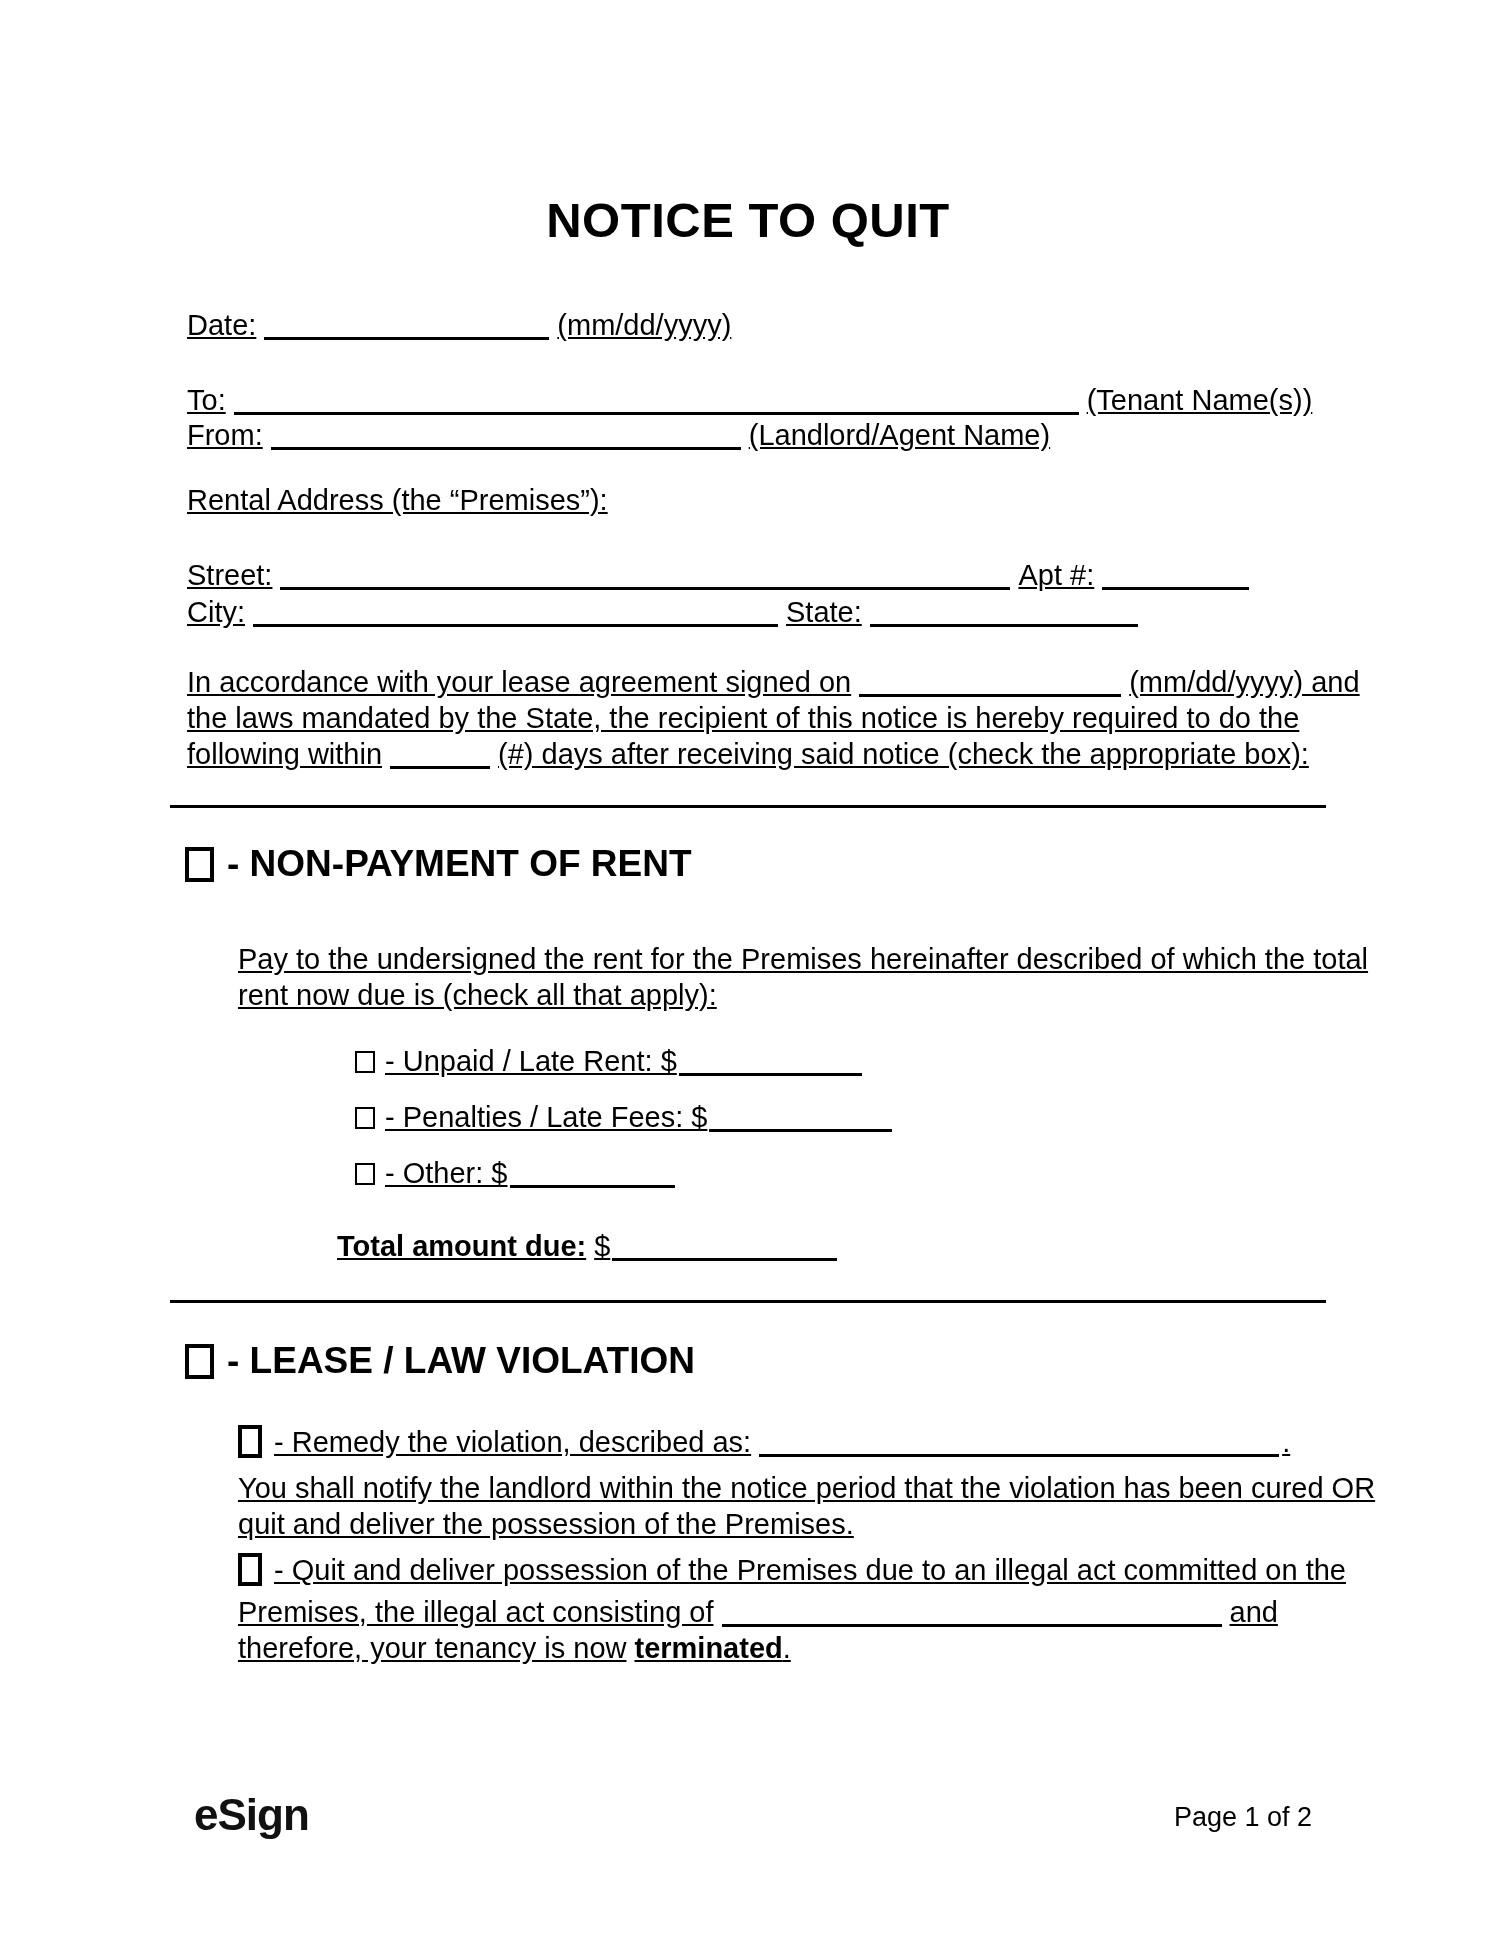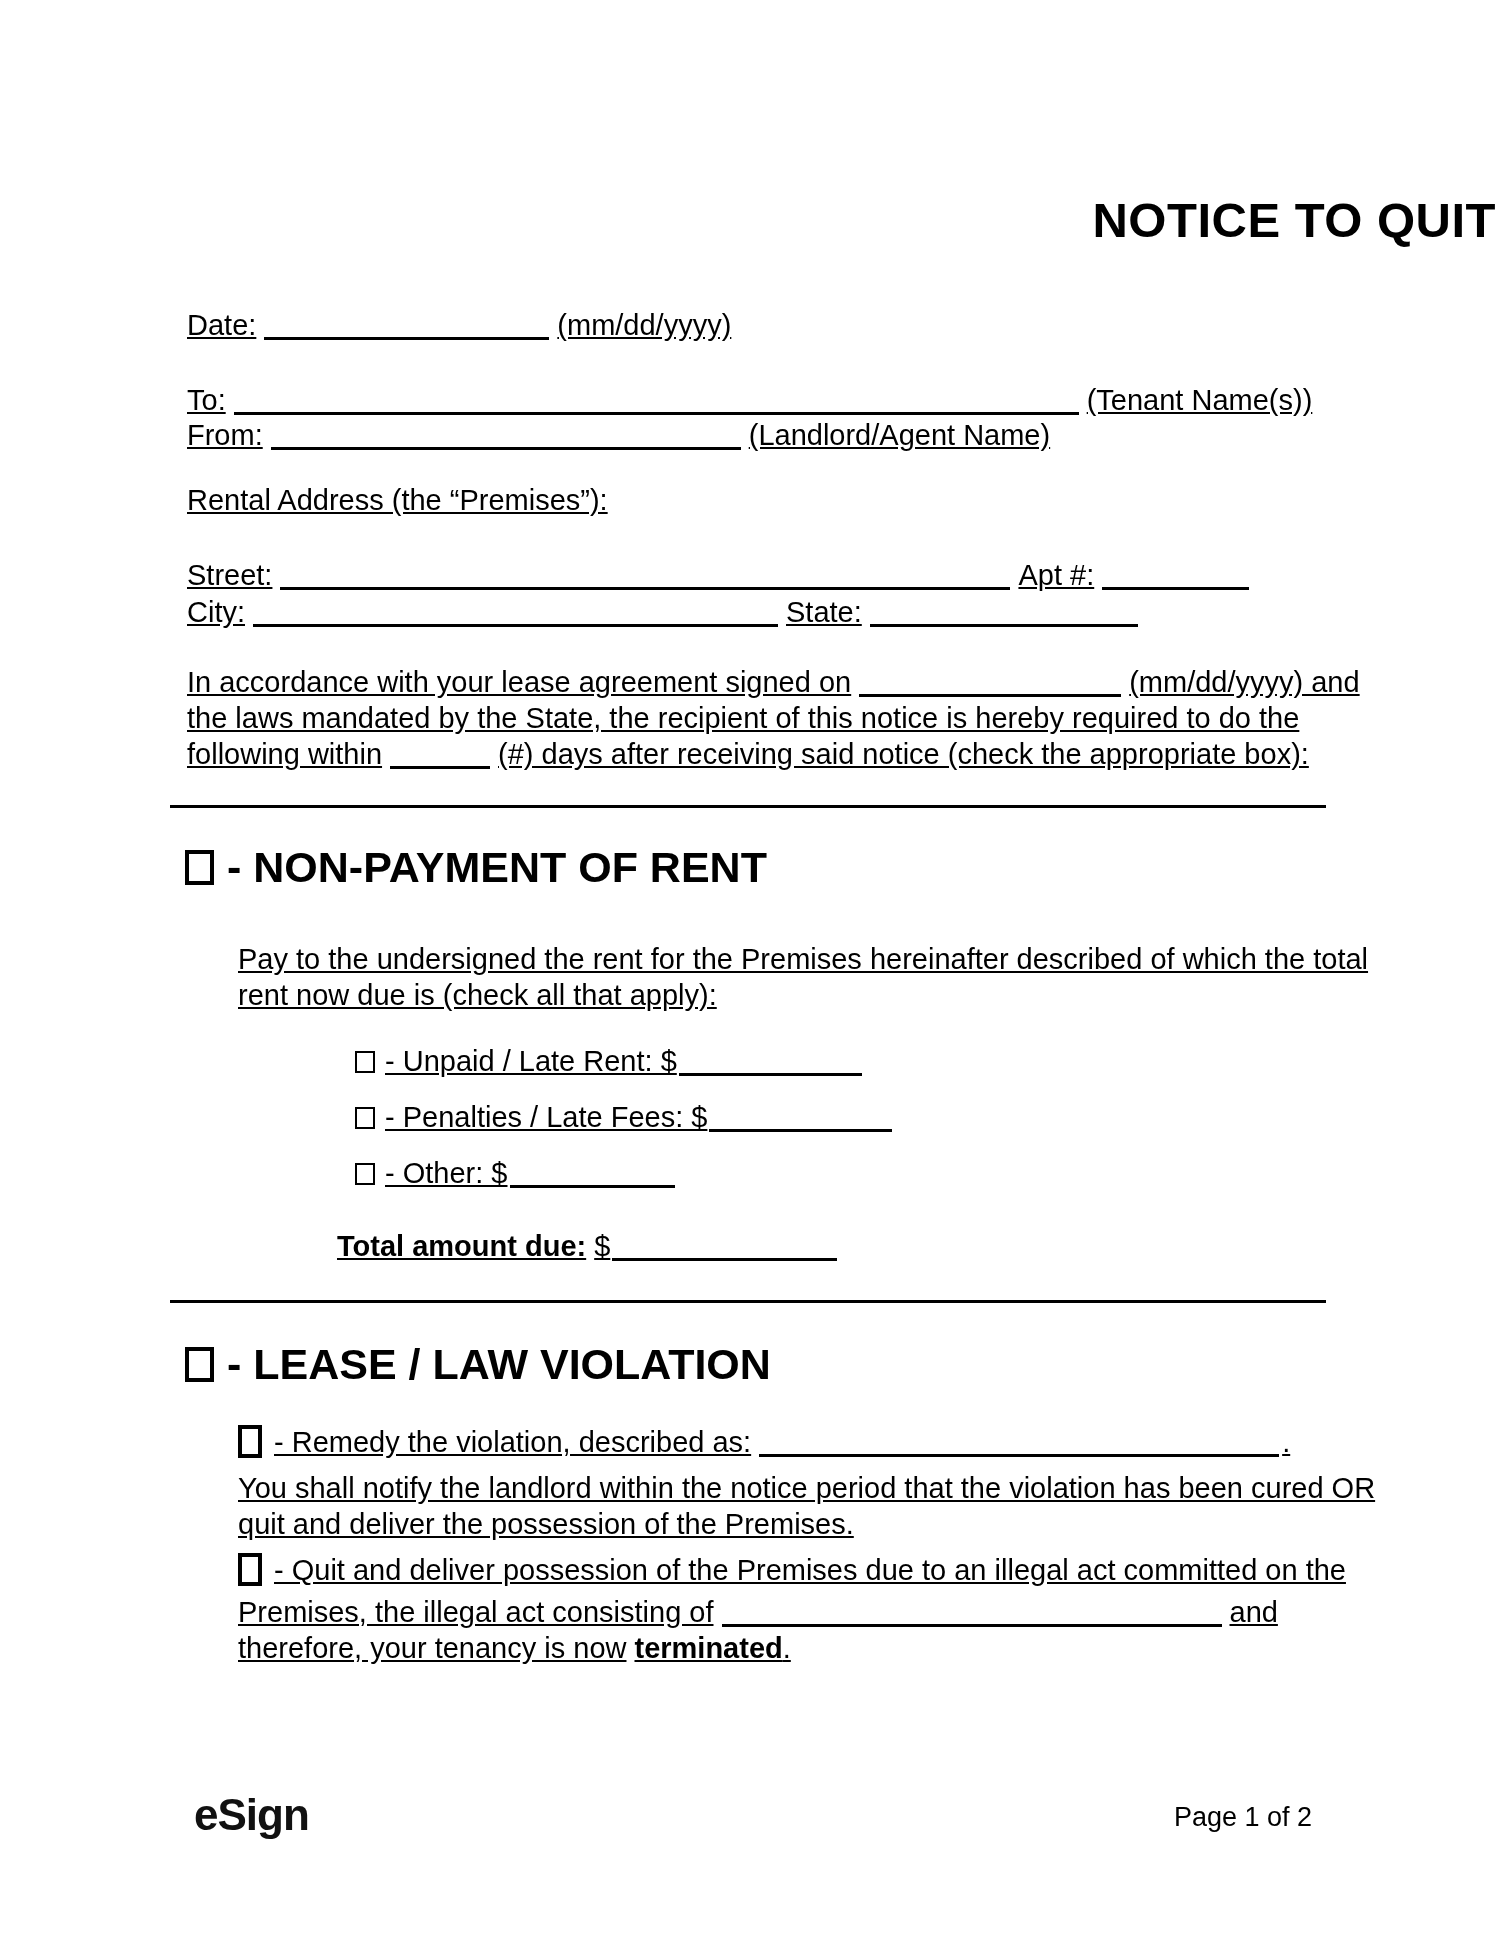--- a/index.html
+++ b/index.html
@@ -11,21 +11,21 @@
     color: #000000;
     font-family: "Liberation Sans", "DejaVu Sans", sans-serif;
     font-size: 29px;
     overflow: hidden;
   }
   .title {
     position: absolute;
     top: 192px;
     left: 0;
     width: 100%;
-    text-align: right;
+    text-align: center;
     font-size: 49px;
     font-weight: bold;
     margin: 0;
     letter-spacing: 0.5px;
   }
   .row {
     position: absolute;
     white-space: nowrap;
     line-height: 36px;
     text-decoration: underline;
@@ -42,21 +42,21 @@
     position: absolute;
     left: 170px;
     width: 1156px;
     border-top: 3px solid #000;
   }
   .heading-row {
     position: absolute;
     display: flex;
     align-items: center;
     gap: 13px;
-    font-size: 43px;
+    font-size: 37px;
     font-weight: bold;
     white-space: nowrap;
   }
   .cb { display: inline-block; background: #fff; }
   .cb-heading { width: 21px; height: 27px; border: 4px solid #000; }
   .cb-sub  { width: 16px; height: 18px; border: 2px solid #000; vertical-align: -2px; margin-right: 10px; }
   .cb-item { width: 16px; height: 25px; border: 4px solid #000; vertical-align: -6px; margin-right: 12px; }
   .brand {
     position: absolute;
     font-size: 44px;

